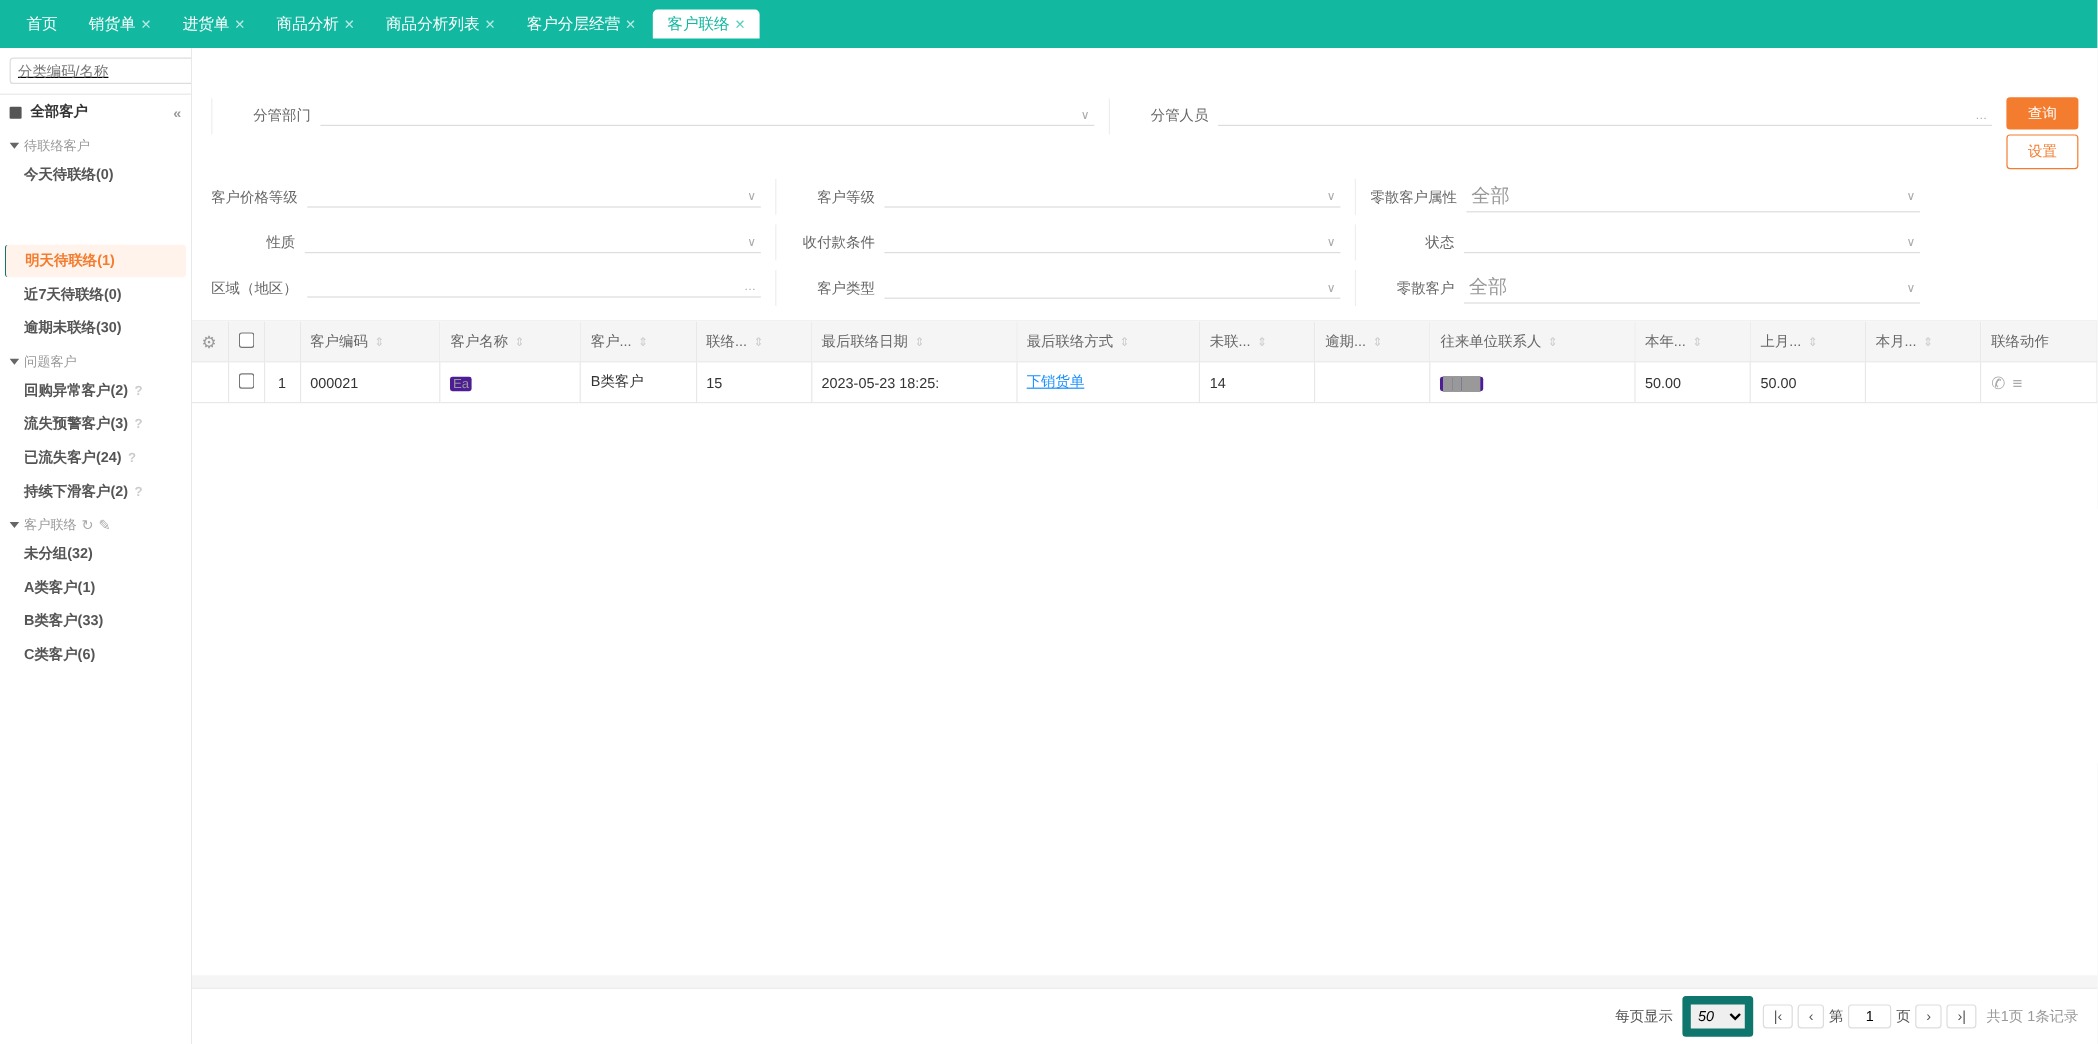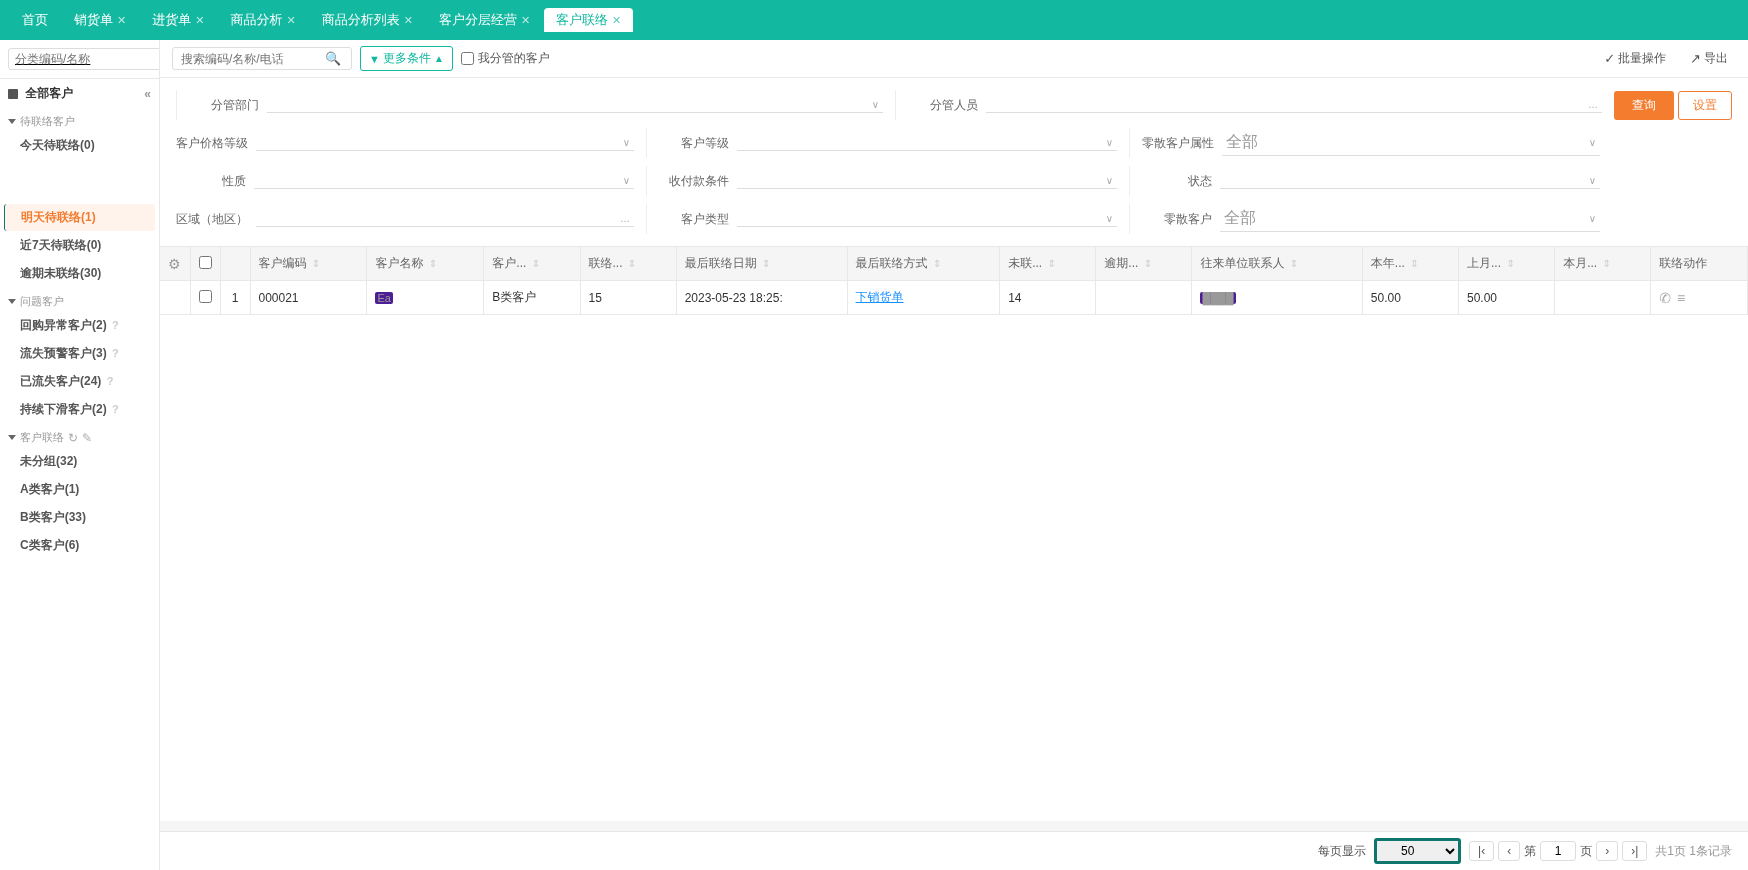--- a/index.html
+++ b/index.html
@@ -44,39 +44,39 @@
     .filter-row { display: flex; align-items: center; padding: 4px 0; gap: 12px; }
     .filter-item { display: flex; align-items: center; flex: 1; gap: 8px; }
     .filter-label { color: #666; font-size: 12px; white-space: nowrap; min-width: 70px; text-align: right; }
     .filter-input { flex: 1; border: none; border-bottom: 1px solid #ddd; padding: 2px 4px; font-size: 12px; outline: none; color: #999; }
     .filter-select { flex: 1; display: flex; align-items: center; justify-content: space-between; border-bottom: 1px solid #ddd; padding: 2px 4px; cursor: pointer; }
     .filter-select-text { color: #999; font-size: 16px; }
     .filter-select-arrow { color: #aaa; font-size: 10px; }
     .filter-divider { width: 1px; background: #eee; height: 30px; }
     .query-btn { background: #f47c2f; color: #fff; border: none; padding: 5px 18px; border-radius: 3px; cursor: pointer; font-size: 12px; }
     .set-btn { background: #fff; color: #f47c2f; border: 1px solid #f47c2f; padding: 5px 14px; border-radius: 3px; cursor: pointer; font-size: 12px; }
-    .btn-group { display: flex; gap: 4px; }
+    .btn-group { display: flex; flex-direction: column; gap: 4px; margin-top: 29px; }
 
     
     .table-area { flex: 1; overflow: auto; background: #fff; margin: 0; padding: 0; }
     .data-table { width: 100%; border-collapse: collapse; }
     .data-table th { background: #f5f5f5; border-bottom: 1px solid #e8e8e8; border-right: 1px solid #e8e8e8; padding: 8px 8px; font-size: 12px; font-weight: normal; color: #666; white-space: nowrap; text-align: left; position: sticky; top: 0; z-index: 1; }
     .data-table td { border-bottom: 1px solid #e8e8e8; border-right: 1px solid #e8e8e8; padding: 8px 8px; font-size: 12px; color: #333; white-space: nowrap; }
     .col-settings { width: 30px; text-align: center; }
     .col-check { width: 30px; text-align: center; }
     .col-no { width: 30px; text-align: center; }
     .sort-icon { color: #ccc; font-size: 10px; margin-left: 2px; }
     .link-text { color: #1890ff; cursor: pointer; text-decoration: underline; }
     .blurred { color: #999; background: #4c1d95; border-radius: 2px; padding: 0 2px; font-size: 11px; }
     .action-icons { display: flex; gap: 6px; }
     .action-icon { color: #aaa; cursor: pointer; font-size: 14px; }
 
     
     .footer { display: flex; align-items: center; justify-content: flex-end; padding: 6px 16px; background: #fff; border-top: 1px solid #e8e8e8; gap: 8px; font-size: 12px; color: #555; }
-    .page-size-select { border: 3px solid #0f766e; border-radius: 3px; padding: 2px 20px; font-size: 12px; }
+    .page-size-select { border: 7px solid #0f766e; border-radius: 3px; padding: 2px 2px; font-size: 12px; font-style: italic; }
     .page-nav { display: flex; align-items: center; gap: 4px; }
     .page-btn { border: 1px solid #ddd; background: #fff; padding: 2px 8px; border-radius: 3px; cursor: pointer; font-size: 12px; color: #555; }
     .page-btn:disabled { color: #ccc; cursor: default; }
     .page-input { border: 1px solid #ddd; border-radius: 3px; padding: 2px 6px; width: 36px; text-align: center; font-size: 12px; }
     .total-info { color: #999; }
 
     
     .scroll-hint { height: 10px; background: #f5f5f5; }
 
     
@@ -169,45 +169,20 @@
       <span style="color:#aaa; font-size:12px; cursor:pointer;">✎</span>
     </div>
     <div class="sidebar-item">未分组(32)</div>
     <div class="sidebar-item">A类客户(1)</div>
     <div class="sidebar-item">B类客户(33)</div>
     <div class="sidebar-item">C类客户(6)</div>
   </div>
 
   <div class="main">
 
-    <div class="toolbar">
-      <div class="search-box">
-        <input type="text" placeholder="搜索编码/名称/电话" style="">
-        <span class="search-icon">🔍</span>
-      </div>
-      <div class="filter-btn">
-        <span style="font-size:11px;">▼</span>
-        <span>更多条件</span>
-        <span style="font-size:10px;">▲</span>
-      </div>
-      <div class="checkbox-wrap">
-        <input type="checkbox" style="">
-        <span>我分管的客户</span>
-      </div>
-      <div class="toolbar-right">
-        <div class="batch-btn">
-          <span style="font-size:13px;">✓</span>
-          <span>批量操作</span>
-        </div>
-        <div class="export-btn">
-          <span style="font-size:13px;">↗</span>
-          <span>导出</span>
-        </div>
-      </div>
-    </div>
 
     <div class="filter-panel">
 
       <div class="filter-row">
         <div class="filter-divider"></div>
         <div class="filter-item">
           <span class="filter-label">分管部门</span>
           <div class="filter-select">
             <span class="filter-select-text"></span>
             <span class="filter-select-arrow">∨</span>

